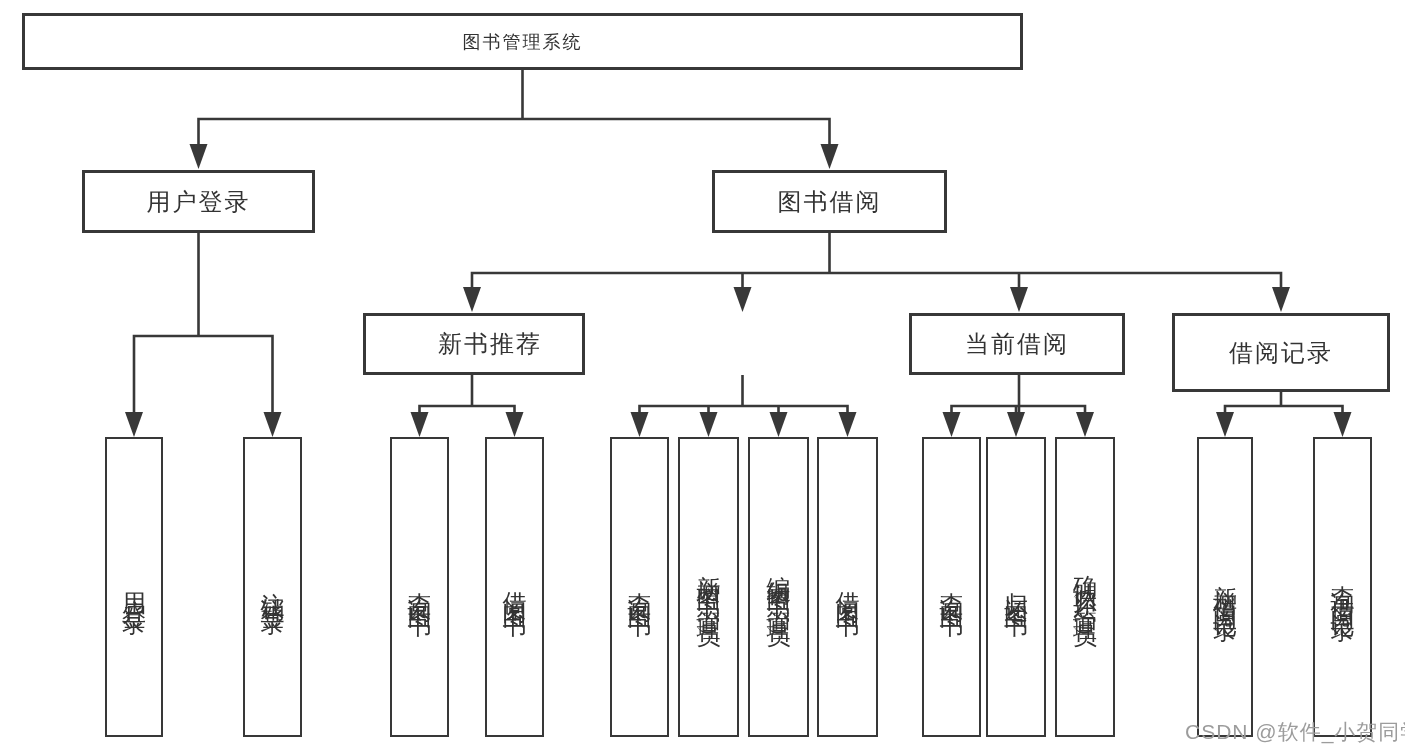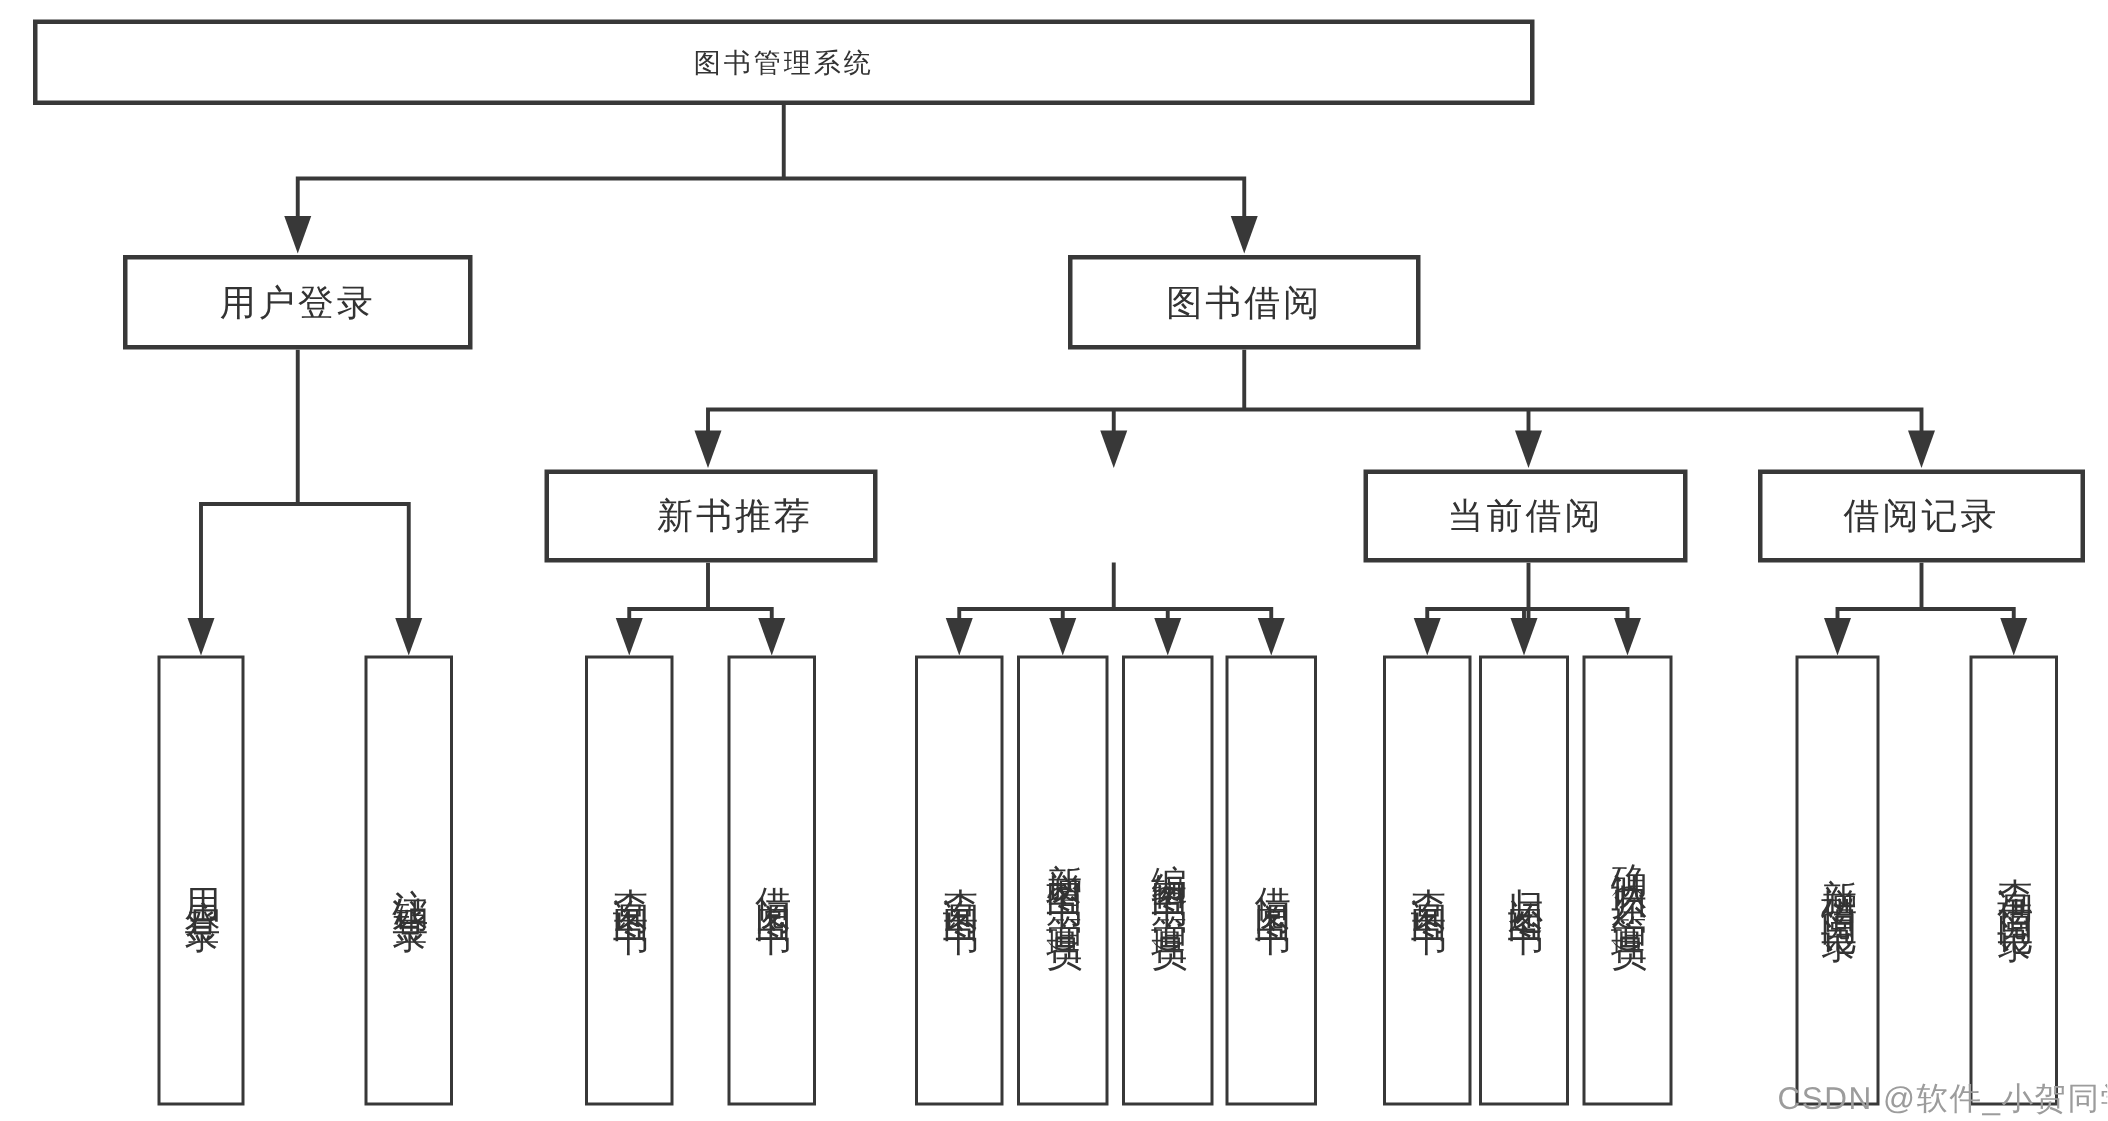--- a/index.html
+++ b/index.html
@@ -23,21 +23,21 @@
     top:437px; height:300px;
   }
   
   .b-root{left:22px; top:13px; width:1001px; height:57px; font-size:18px;}
   .b-login{left:82px;  top:170px; width:233px; height:63px;}
   .b-mgmt {left:712px; top:170px; width:235px; height:63px;}
   
   .b-rec{left:363px;  top:313px; width:222px; height:62px;padding-left:32px;}
   .b-bor{left:632px;  top:313px; width:221px; height:62px;}
   .b-cur{left:909px;  top:313px; width:216px; height:62px;}
-  .b-his{left:1172px; top:313px; width:218px; height:62px;text-align:right;}
+  .b-his{left:1172px; top:313px; width:218px; height:79px;text-align:right;}
   
   .lf1 {left:105px;  width:58px;}
   .lf2 {left:243px;  width:59px;}
   .lf3 {left:390px;  width:59px;}
   .lf4 {left:485px;  width:59px;}
   .lf5 {left:610px;  width:59px;}
   .lf6 {left:678px;  width:61px;}
   .lf7 {left:748px;  width:61px;}
   .lf8 {left:817px;  width:61px;}
   .lf9 {left:922px;  width:59px;}

